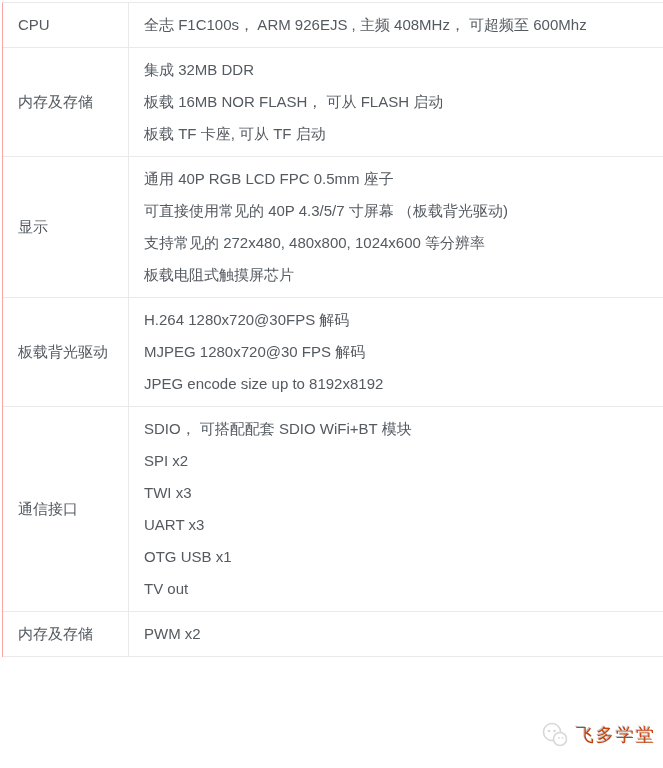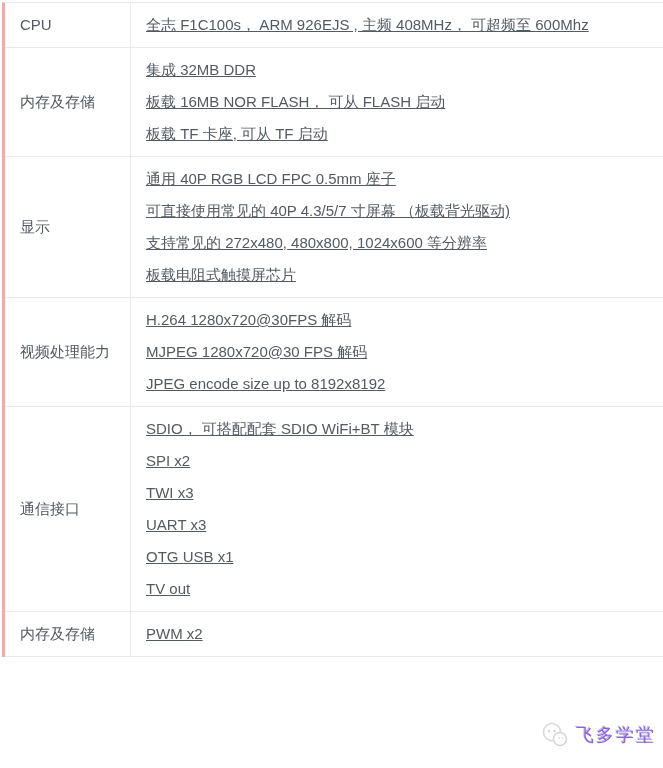--- a/index.html
+++ b/index.html
@@ -15,59 +15,58 @@
     color: #545a61;
     position: relative;
     overflow: hidden;
   }
   .spec-table {
     position: absolute;
     top: 2px;
     left: 2px;
     width: 661px;
     border-top: 1px solid #e9e9e9;
-    border-left: 3px solid #fca5a5;
+    border-left: 1px solid #fca5a5;
     box-sizing: border-box;
   }
   .spec-row {
     display: flex;
     border-bottom: 1px solid #e9e9e9;
   }
   .cell-label {
     flex: 0 0 126px;
     box-sizing: border-box;
     border-right: 1px solid #e9e9e9;
     padding: 6px 4px 6px 15px;
     display: flex;
     align-items: center;
     line-height: 22px;
   }
   .cell-value {
     flex: 1;
     min-width: 0;
     padding: 6px 6px 6px 15px;
-    text-decoration: underline;
   }
   .spec-line {
     line-height: 32px;
     white-space: nowrap;
   }
   .watermark {
     position: absolute;
     top: 721px;
     right: 7px;
     display: flex;
     align-items: center;
     gap: 5px;
     user-select: none;
   }
   .watermark-text {
     font-size: 18px;
     letter-spacing: 2px;
-    color: #8b5cf6;
+    color: #c2410c;
     text-shadow: -1px -1px 0 #c2c2c2, 1px 1px 0 #ffffff;
   }
   .watermark-logo {
     display: inline-block;
     width: 30px;
     height: 28px;
   }
 </style>
 </head>
 <body>
@@ -93,21 +92,21 @@
     <div class="cell-label">显示</div>
     <div class="cell-value">
         <div class="spec-line">通用 40P RGB LCD FPC 0.5mm 座子</div>
         <div class="spec-line">可直接使用常见的 40P 4.3/5/7 寸屏幕 （板载背光驱动)</div>
         <div class="spec-line">支持常见的 272x480, 480x800, 1024x600 等分辨率</div>
         <div class="spec-line">板载电阻式触摸屏芯片</div>
       </div>
   </div>
 
   <div class="spec-row">
-    <div class="cell-label">视频处理能力</div>
+    <div class="cell-label">板载背光驱动</div>
     <div class="cell-value">
         <div class="spec-line">H.264 1280x720@30FPS 解码</div>
         <div class="spec-line">MJPEG 1280x720@30 FPS 解码</div>
         <div class="spec-line">JPEG encode size up to 8192x8192</div>
       </div>
   </div>
 
   <div class="spec-row">
     <div class="cell-label">通信接口</div>
     <div class="cell-value">

